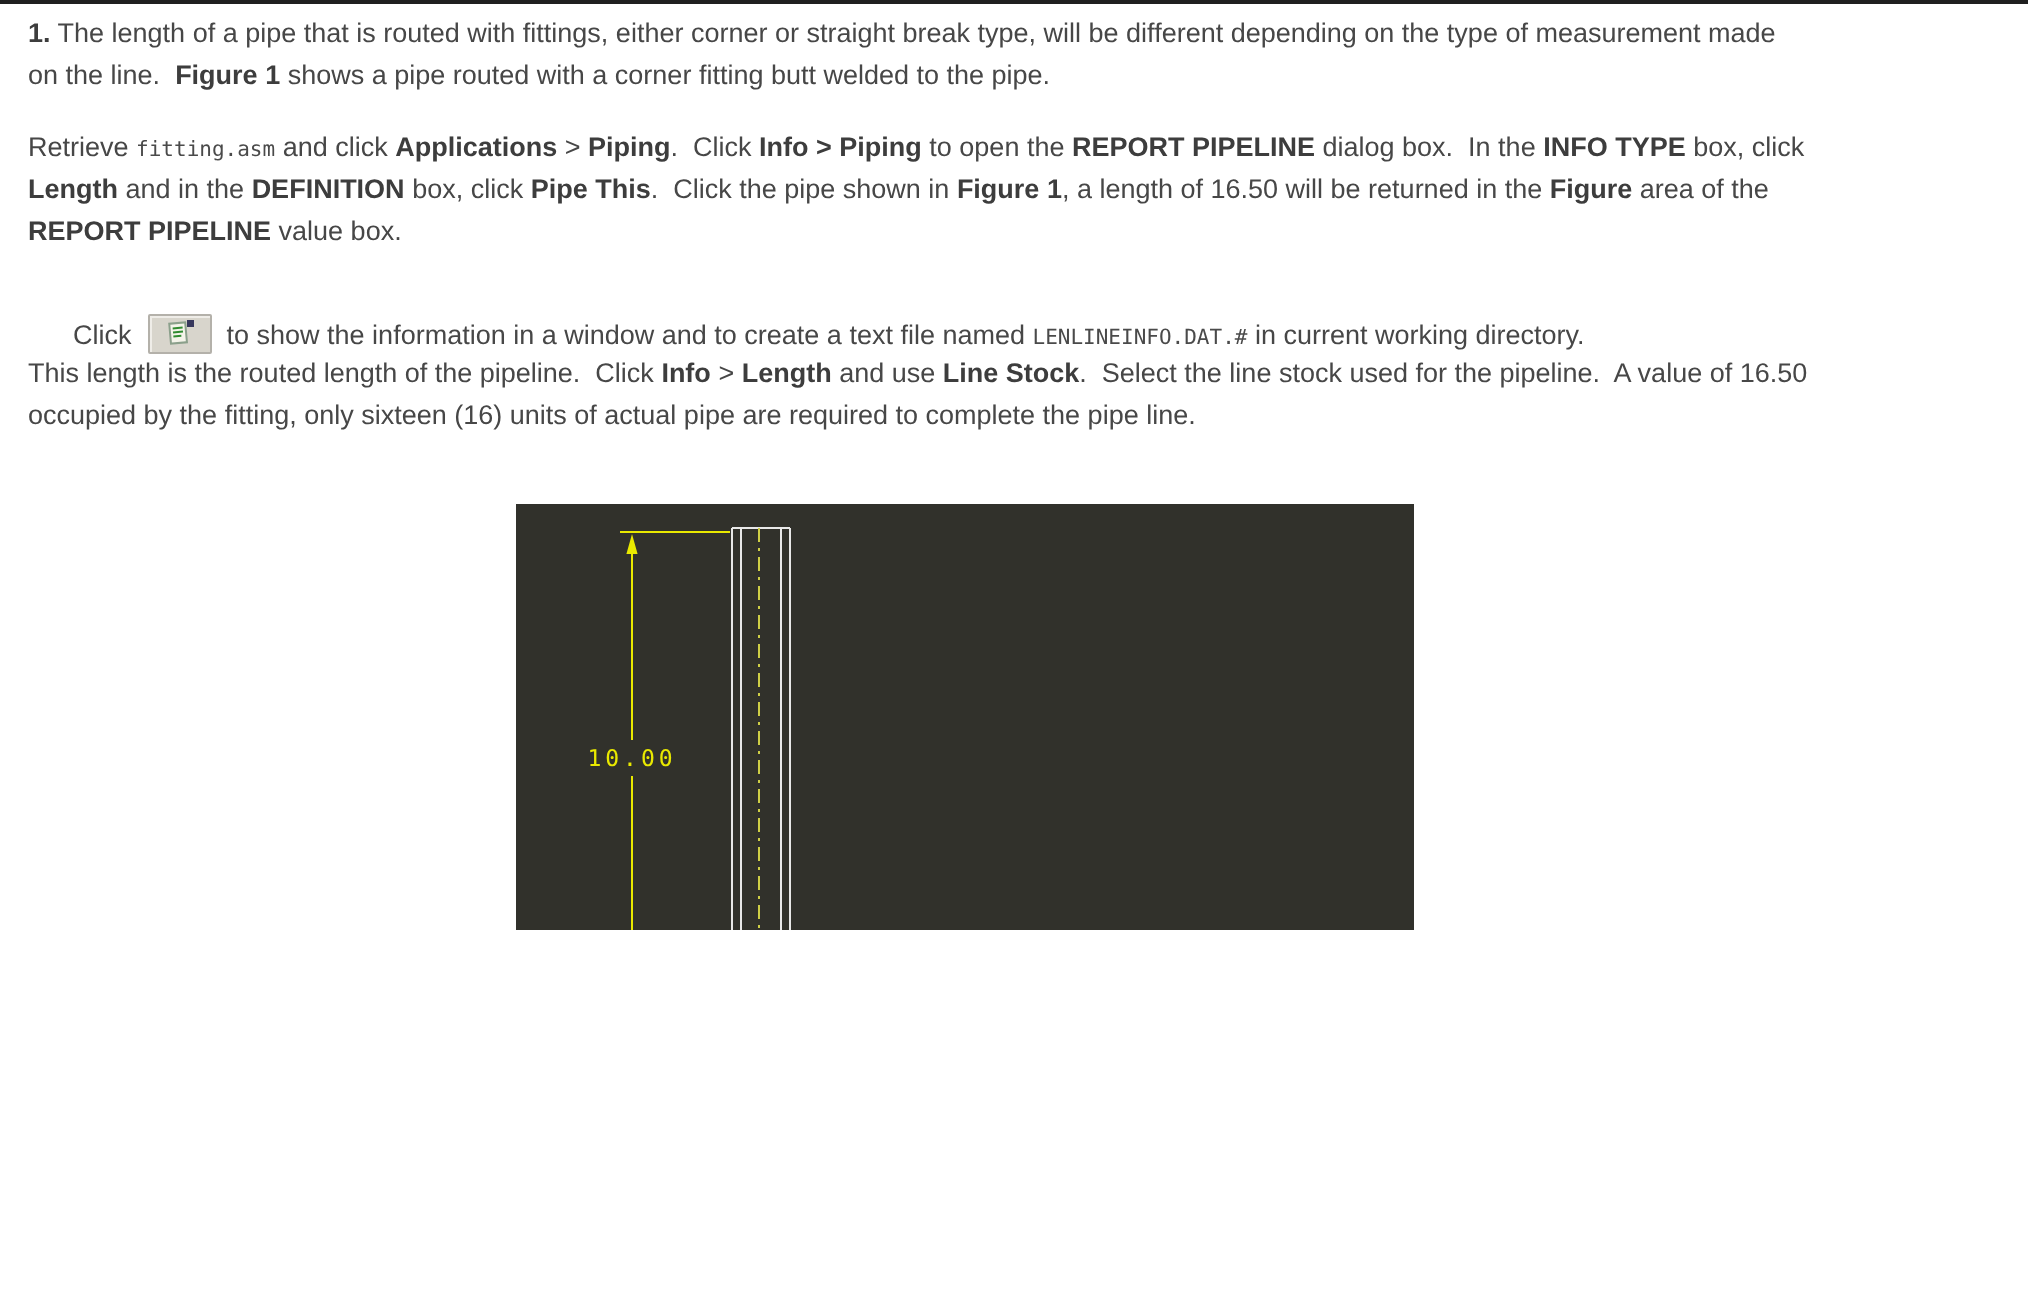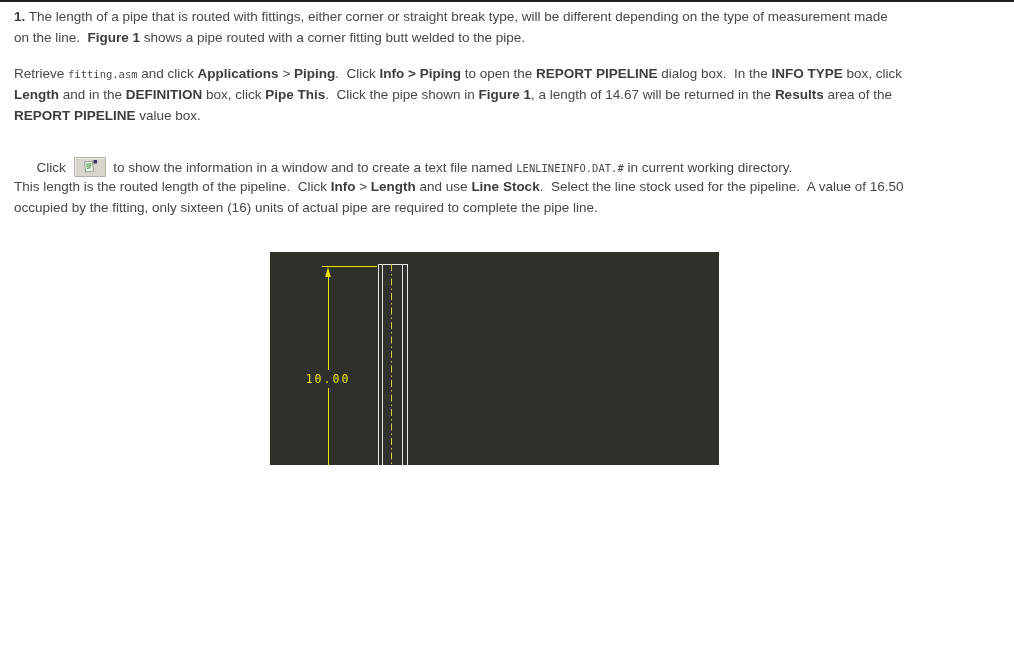--- a/index.html
+++ b/index.html
@@ -12,21 +12,21 @@
   .tl{height:21px;line-height:21px;white-space:pre;}
   .tl span{white-space:pre;}
   .b{font-weight:bold;color:#3d3d3d;}
   .m{font-family:"DejaVu Sans Mono","Liberation Mono",monospace;font-size:10.5px;color:#4a4a4a;letter-spacing:0;}
   .infobtn{
     display:inline-block;width:30px;height:18px;background:#d8d5cc;border:1px solid #b4b1aa;
     border-radius:1px;vertical-align:-5px;margin:0 4px;text-align:center;
     box-shadow:inset 1px 1px 0 #efede8;
   }
   .infobtn svg{display:block;margin:1px auto 0 auto;}
-  .figure{position:absolute;left:270px;top:250px;width:449px;height:351px;}
+  .figure{position:absolute;left:258px;top:250px;width:449px;height:351px;}
   .figure svg{display:block;}
   .caption{
     position:absolute;left:259px;top:609px;width:449px;text-align:center;
     font-weight:bold;color:#3a3a3a;font-size:13.5px;
   }
   .dimtext{
     font-family:"DejaVu Sans Mono","Liberation Mono",monospace;
     font-size:11.5px;letter-spacing:2px;
   }
 </style>
@@ -36,21 +36,21 @@
 <div class="page">
   <div class="topbar"></div>
 
   <div class="para" style="top:6px">
     <div class="tl"><span class="b">1.</span><span> The length of a pipe that is routed with fittings, either corner or straight break type, will be different depending on the type of measurement made</span></div>
     <div class="tl"><span>on the line.  </span><span class="b">Figure 1</span><span> shows a pipe routed with a corner fitting butt welded to the pipe.</span></div>
   </div>
 
   <div class="para" style="top:63px">
     <div class="tl"><span>Retrieve </span><span class="m">fitting.asm</span><span> and click </span><span class="b">Applications</span><span> &gt; </span><span class="b">Piping</span><span>.  Click </span><span class="b">Info &gt; Piping</span><span> to open the </span><span class="b">REPORT PIPELINE</span><span> dialog box.  In the </span><span class="b">INFO TYPE</span><span> box, click</span></div>
-    <div class="tl"><span class="b">Length</span><span> and in the </span><span class="b">DEFINITION</span><span> box, click </span><span class="b">Pipe This</span><span>.  Click the pipe shown in </span><span class="b">Figure 1</span><span>, a length of 14.67 will be returned in the </span><span class="b">Results</span><span> area of the</span></div>
+    <div class="tl"><span class="b">Length</span><span> and in the </span><span class="b">DEFINITION</span><span> box, click </span><span class="b">Pipe This</span><span>.  Click the pipe shown in </span><span class="b">Figure 1</span><span>, a length of 16.50 will be returned in the </span><span class="b">Figure</span><span> area of the</span></div>
     <div class="tl"><span class="b">REPORT PIPELINE</span><span> value box.</span></div>
   </div>
 
   <div class="para" style="top:136px">
     <div class="tl">
       <span><span>Click </span></span><span class="infobtn"><svg width="18" height="14" viewBox="0 0 18 14">
           <g transform="rotate(-5 8 7)">
             <rect x="4" y="2.5" width="8" height="10" fill="#f4f4ea" stroke="#8ba08b" stroke-width="1"></rect>
             <path d="M5.5,5 h5 M5.5,7 h5 M5.5,9 h4" stroke="#2f8b2f" stroke-width="1" fill="none"></path>
           </g>

